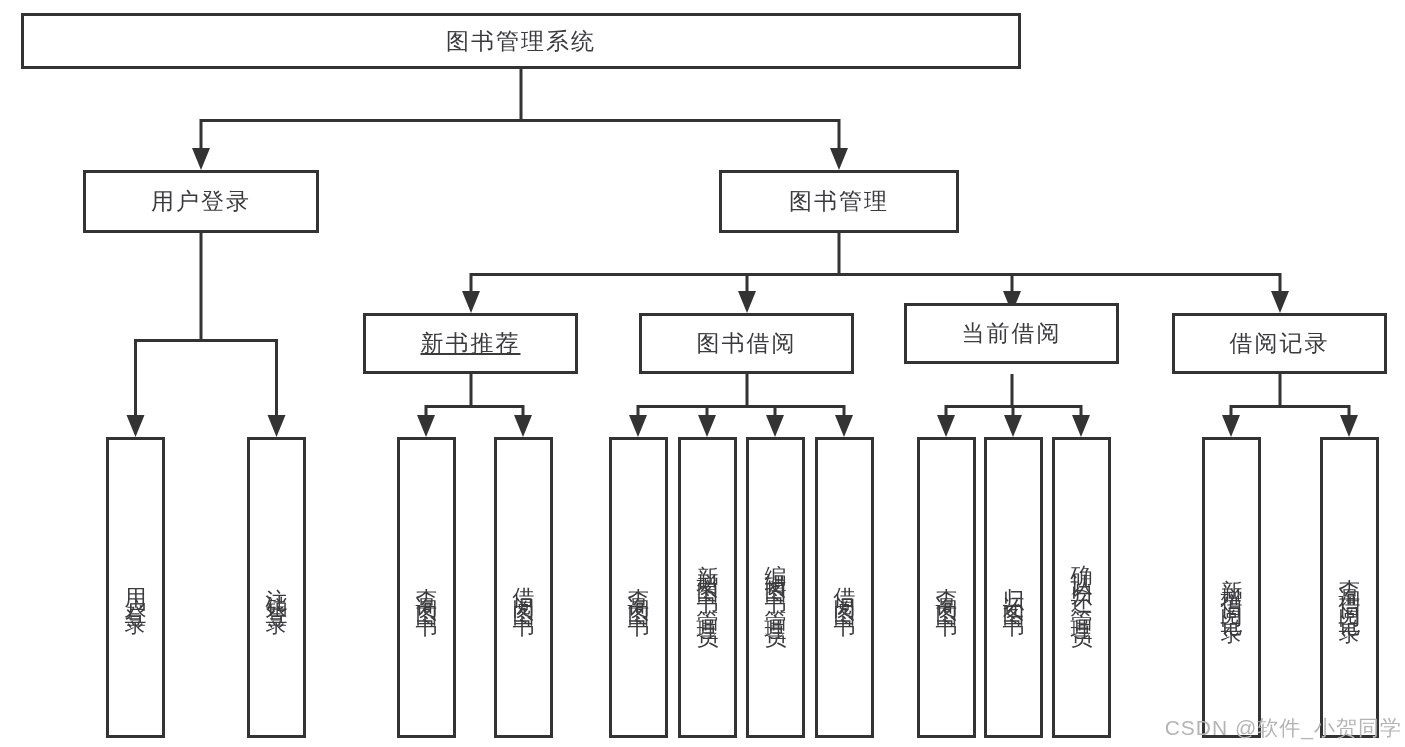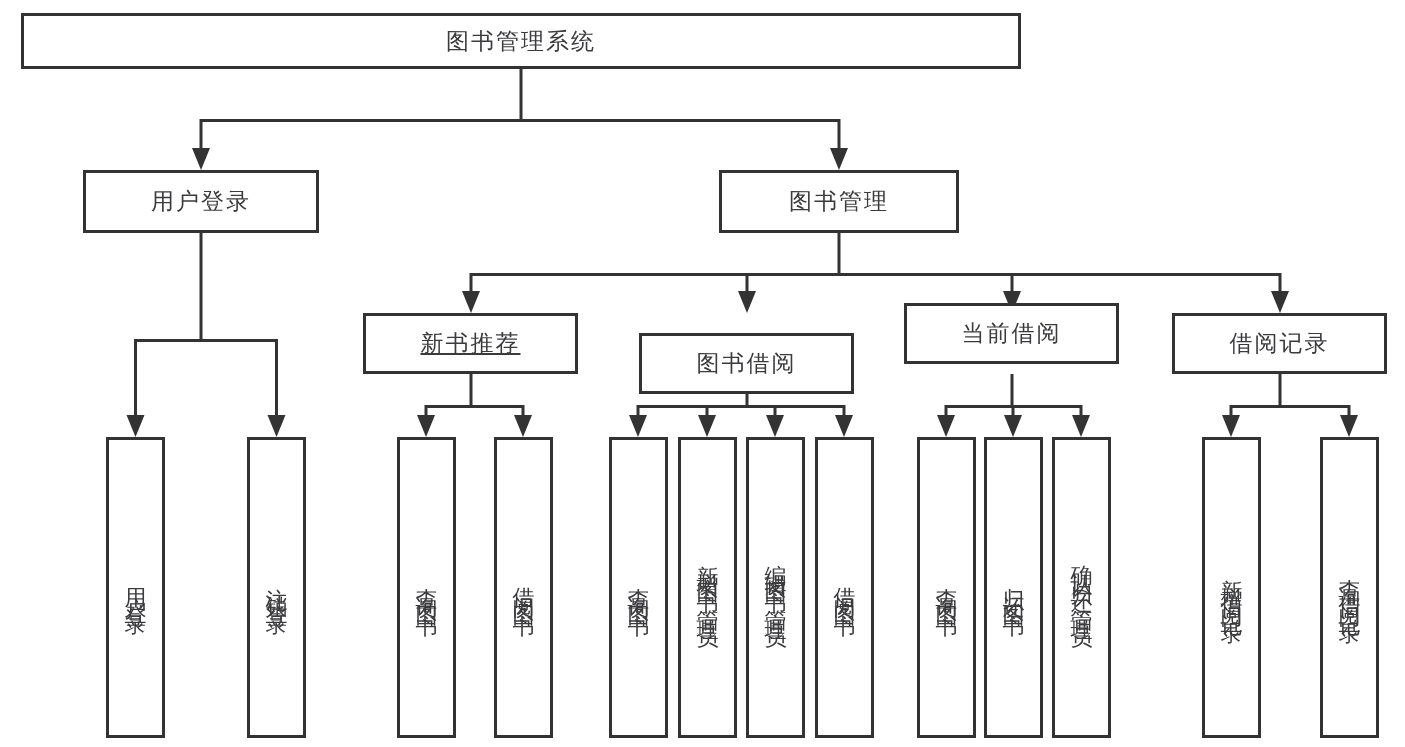--- a/index.html
+++ b/index.html
@@ -108,21 +108,21 @@
       <polygon points="1340,415 1358,415 1349,437"></polygon>
     </g>
   </svg>
 
   <div class="box hbox" style="left:21px;top:13px;width:1000px;height:56px;">图书管理系统</div>
 
   <div class="box hbox" style="left:83px;top:170px;width:236px;height:63px;">用户登录</div>
   <div class="box hbox" style="left:719px;top:170px;width:240px;height:63px;">图书管理</div>
 
   <div class="box hbox" style="left:363px;top:313px;width:215px;height:61px;text-decoration:underline;">新书推荐</div>
-  <div class="box hbox" style="left:639px;top:313px;width:215px;height:61px;margin-top:20px;">图书借阅</div>
+  <div class="box hbox" style="left:639px;top:313px;width:215px;height:61px;">图书借阅</div>
   <div class="box hbox" style="left:904px;top:303px;width:215px;height:61px;">当前借阅</div>
   <div class="box hbox" style="left:1172px;top:313px;width:215px;height:61px;">借阅记录</div>
 
   <div class="box vbox" style="left:106px;">用户登录</div>
   <div class="box vbox" style="left:247px;">注销登录</div>
 
   <div class="box vbox" style="left:397px;">查询图书</div>
   <div class="box vbox" style="left:494px;">借阅图书</div>
 
   <div class="box vbox" style="left:609px;">查询图书</div>
@@ -130,14 +130,15 @@
   <div class="box vbox" style="left:746px;">编辑图书（管理员）</div>
   <div class="box vbox" style="left:815px;">借阅图书</div>
 
   <div class="box vbox" style="left:917px;">查询图书</div>
   <div class="box vbox" style="left:984px;">归还图书</div>
   <div class="box vbox" style="left:1052px;">确认归还（管理员）</div>
 
   <div class="box vbox" style="left:1202px;">新增借阅记录</div>
   <div class="box vbox" style="left:1320px;">查询借阅记录</div>
 
+  <div class="watermark">CSDN @软件_小贺同学</div>
 
 </div>
 
 </body></html>

